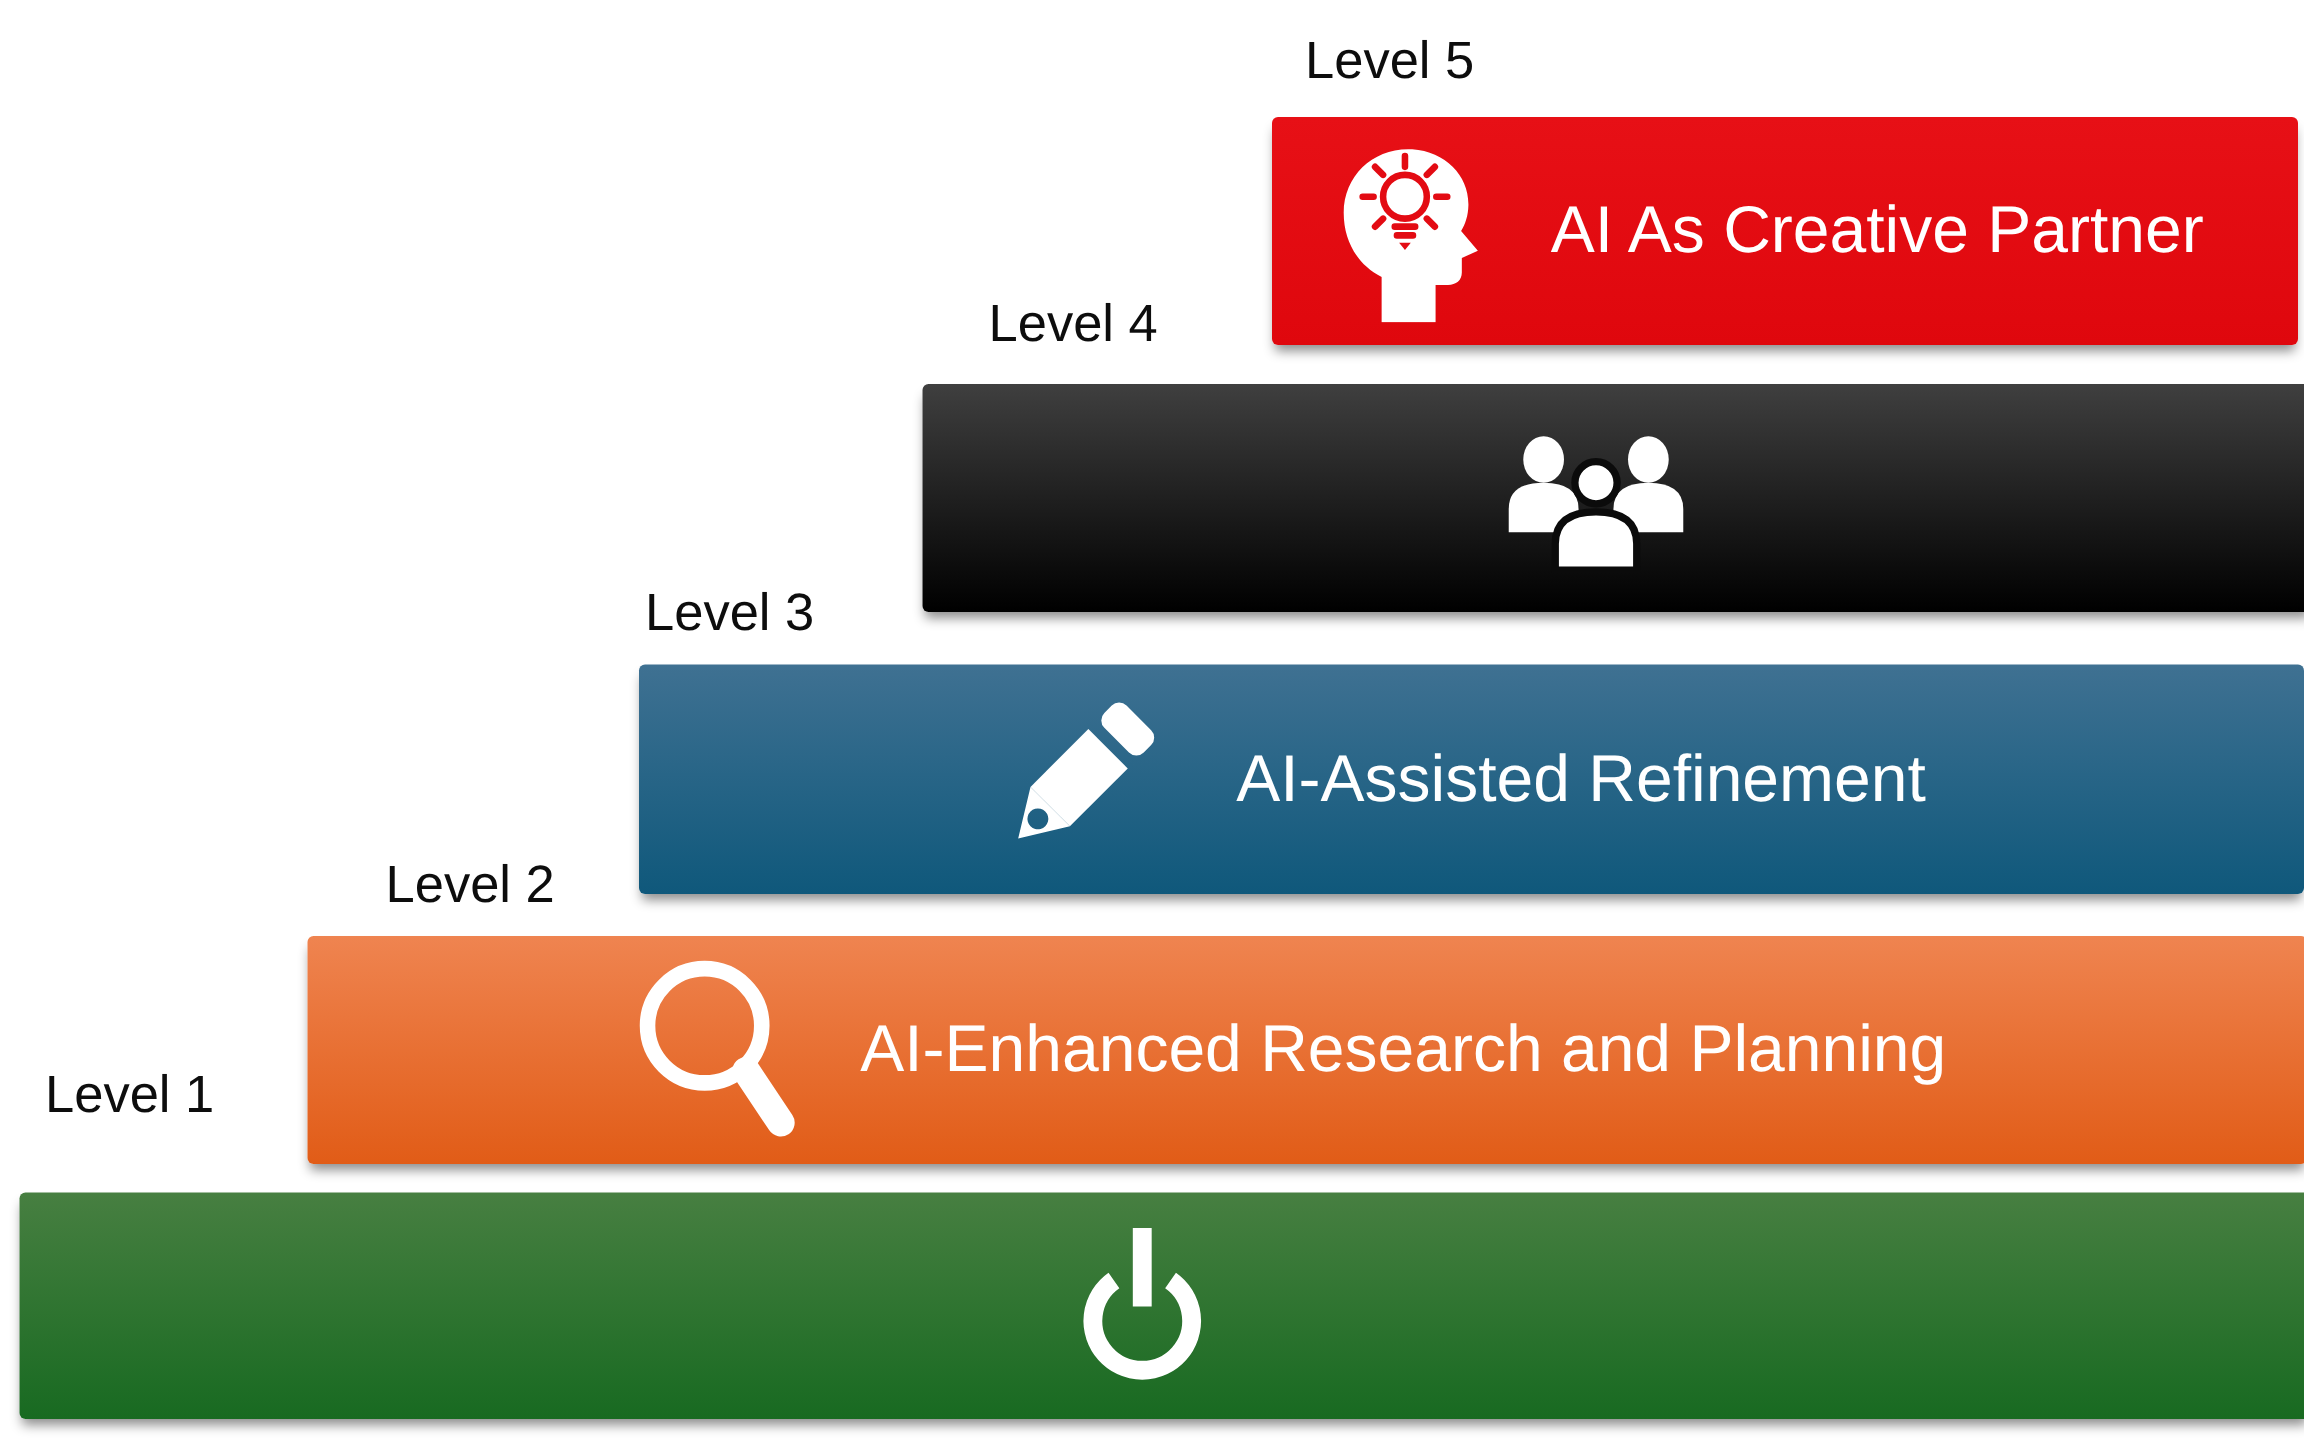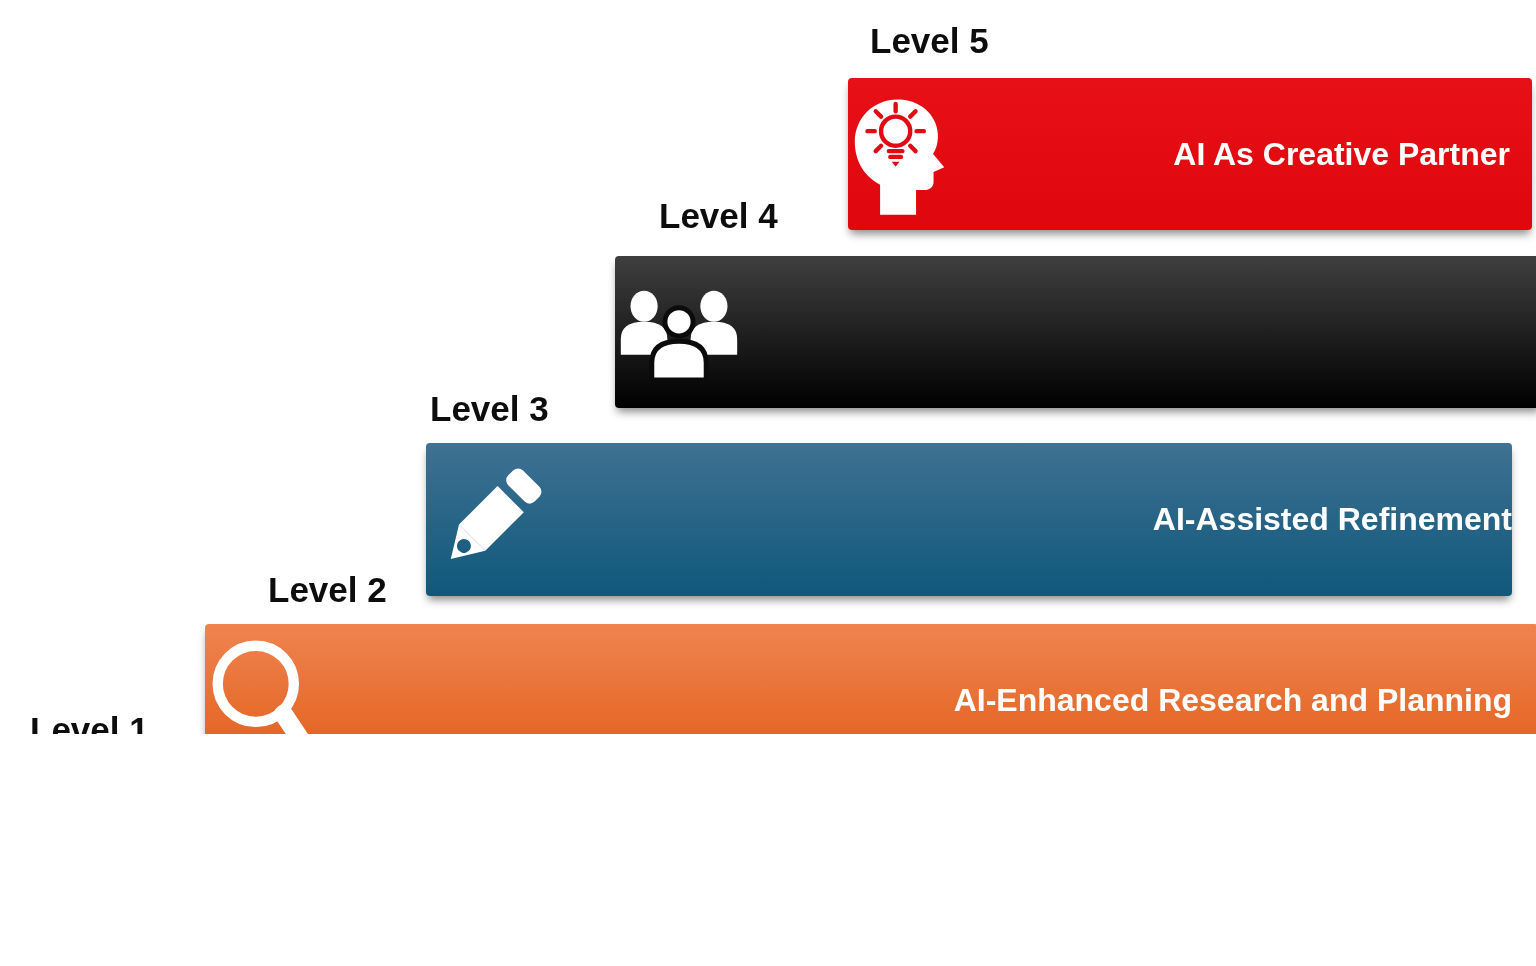--- a/index.html
+++ b/index.html
@@ -1,54 +1,53 @@
 <!DOCTYPE html>
 <html><head>
 <meta charset="utf-8">
 <style>
   html,body { margin:0; padding:0; background:#ffffff; }
   .canvas {
     position:relative;
-    width:1536px; height:734px;
+    width:1536px; height:966px;
     background:#ffffff;
     font-family:"Liberation Sans", sans-serif;
     overflow:hidden;
-    font-weight:bold;
   }
   .level-label {
     position:absolute;
     font-size:35px;
     line-height:1.1;
     color:#0d0d0d;
     white-space:nowrap;
   }
   .bar {
     position:absolute;
     display:flex;
     align-items:center;
-    justify-content:space-between;
+    justify-content:center;
     border-radius:4px;
     box-shadow:0 6px 8px -2px rgba(0,0,0,0.45);
     color:#ffffff;
-    font-size:32px;
+    font-size:44px;
     white-space:nowrap;
   }
   .bar-title { display:inline-block; }
   .icon { flex:0 0 auto; display:block; }
 
   
   .bar-1 { left:13px;  top:795px; width:1497px; height:151px; gap:58px; padding-right:30px; }
   .bar-2 { left:205px; top:624px; width:1307px; height:152px; gap:34px; padding-right:26px; }
-  .bar-3 { left:426px; top:443px; width:1086px; height:153px; gap:40px; }
+  .bar-3 { left:426px; top:443px; width:1086px; height:153px; gap:40px; padding-right:24px; }
   .bar-4 { left:615px; top:256px; width:897px;  height:152px; gap:46px; padding-right:30px; }
   .bar-5 { left:848px; top:78px;  width:662px;  height:152px; gap:40px; padding-right:22px; }
 
   
   .label-1 { left:30px;  top:711px; }
-  .label-2 { left:268px; top:571px; }
+  .label-2 { left:257px; top:571px; }
   .label-3 { left:430px; top:390px; }
   .label-4 { left:659px; top:197px; }
   .label-5 { left:870px; top:22px;  }
 
   
   .stroke-w { stroke:#ffffff; fill:none; }
   .fill-w { fill:#ffffff; }
   .bulb { stroke:#e30b13; fill:none; stroke-width:4.5; stroke-linecap:round; }
   .bulb-fill { fill:#e30b13; }
   .person-front { fill:#ffffff; stroke:#0b0b0b; stroke-width:5; }

